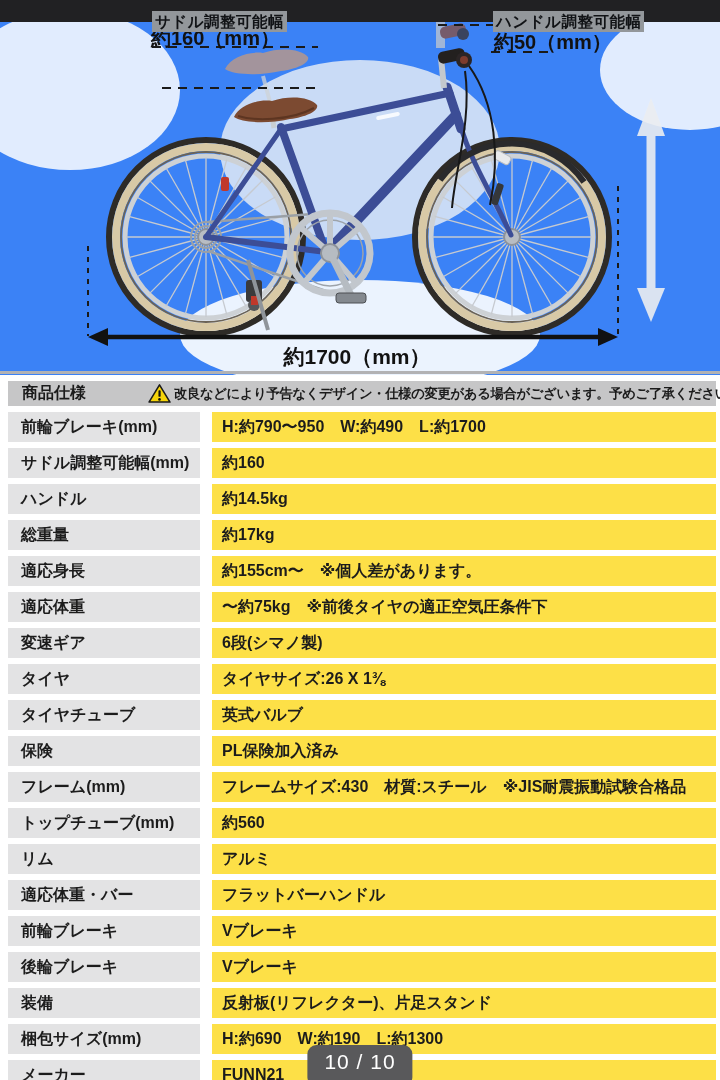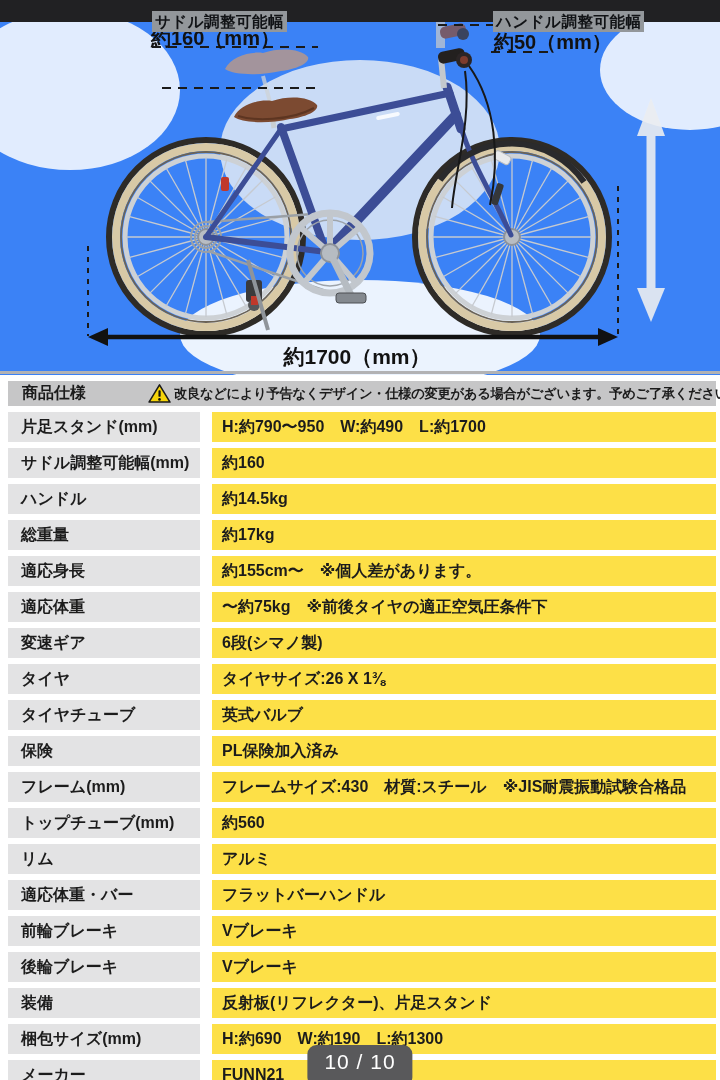--- a/index.html
+++ b/index.html
@@ -217,21 +217,21 @@
           <polygon points="12,2 23,20 1,20" fill="#f5d40a" stroke="#1a1a1a" stroke-width="1.6" stroke-linejoin="round"></polygon>
           <rect x="10.9" y="7.5" width="2.3" height="7" rx="1" fill="#111"></rect>
           <circle cx="12" cy="17.2" r="1.4" fill="#111"></circle>
         </svg>
       </span>
       <span class="spec-notice">改良などにより予告なくデザイン・仕様の変更がある場合がございます。予めご了承ください。</span>
     </div>
 
     <div class="spec-rows">
     <div class="spec-row">
-      <span class="spec-label">片足スタンド(mm)</span>
+      <span class="spec-label">前輪ブレーキ(mm)</span>
       <span class="spec-value">H:約790〜950　W:約490　L:約1700</span>
     </div>
 
     <div class="spec-row">
       <span class="spec-label">サドル調整可能幅(mm)</span>
       <span class="spec-value">約160</span>
     </div>
 
     <div class="spec-row">
       <span class="spec-label">ハンドル</span>

